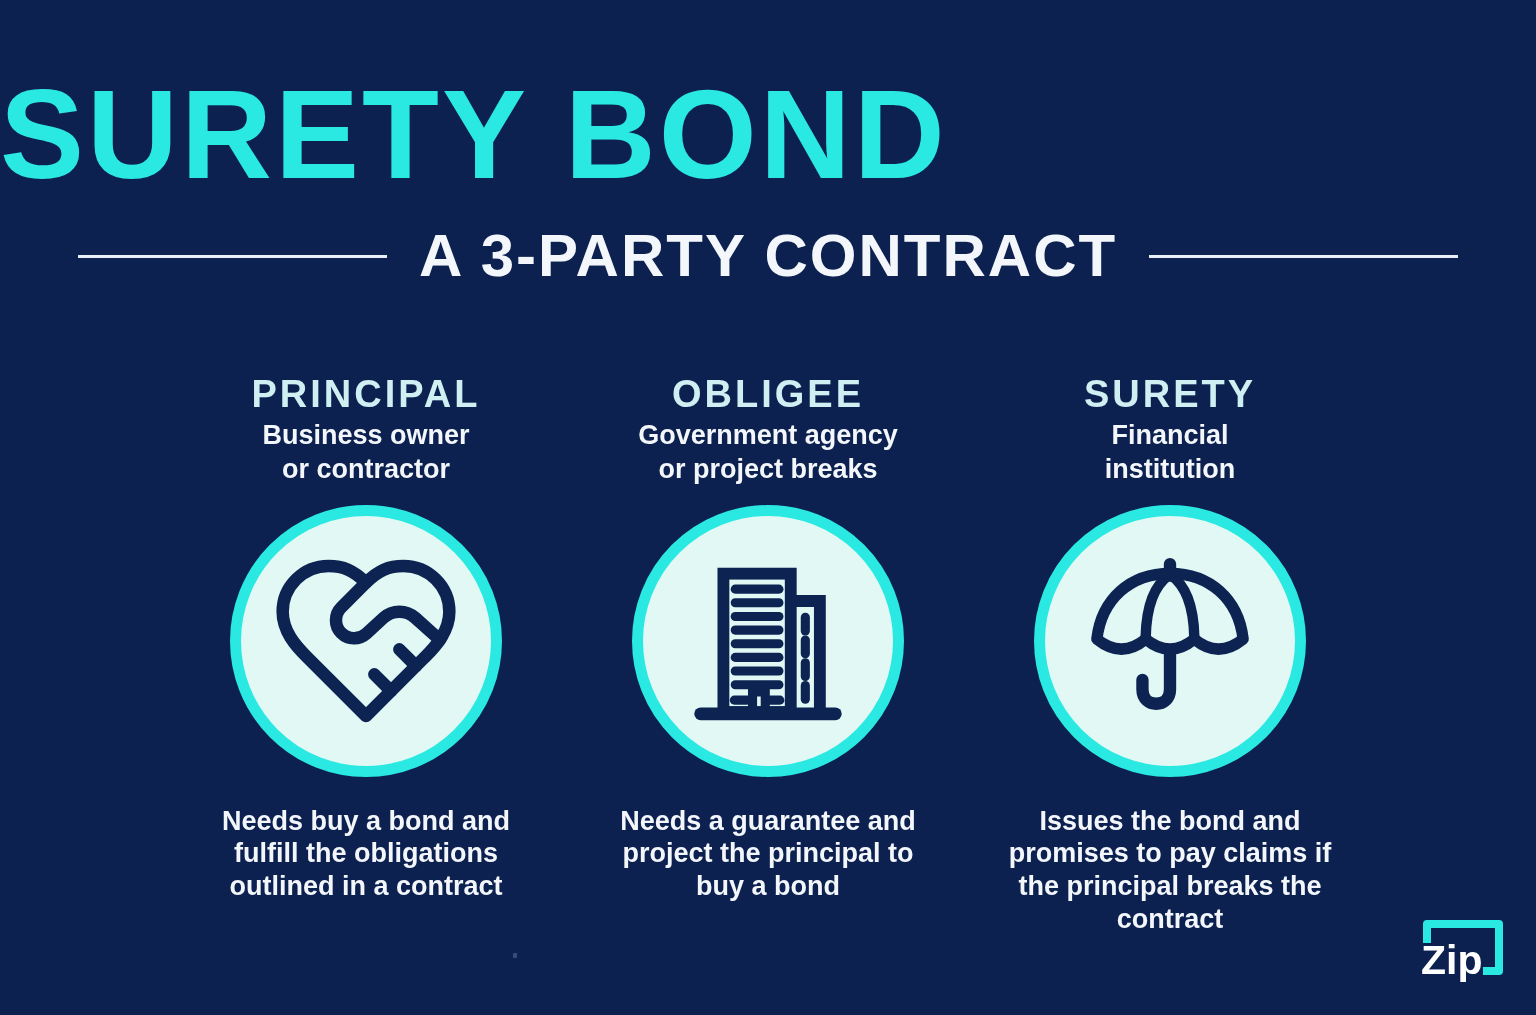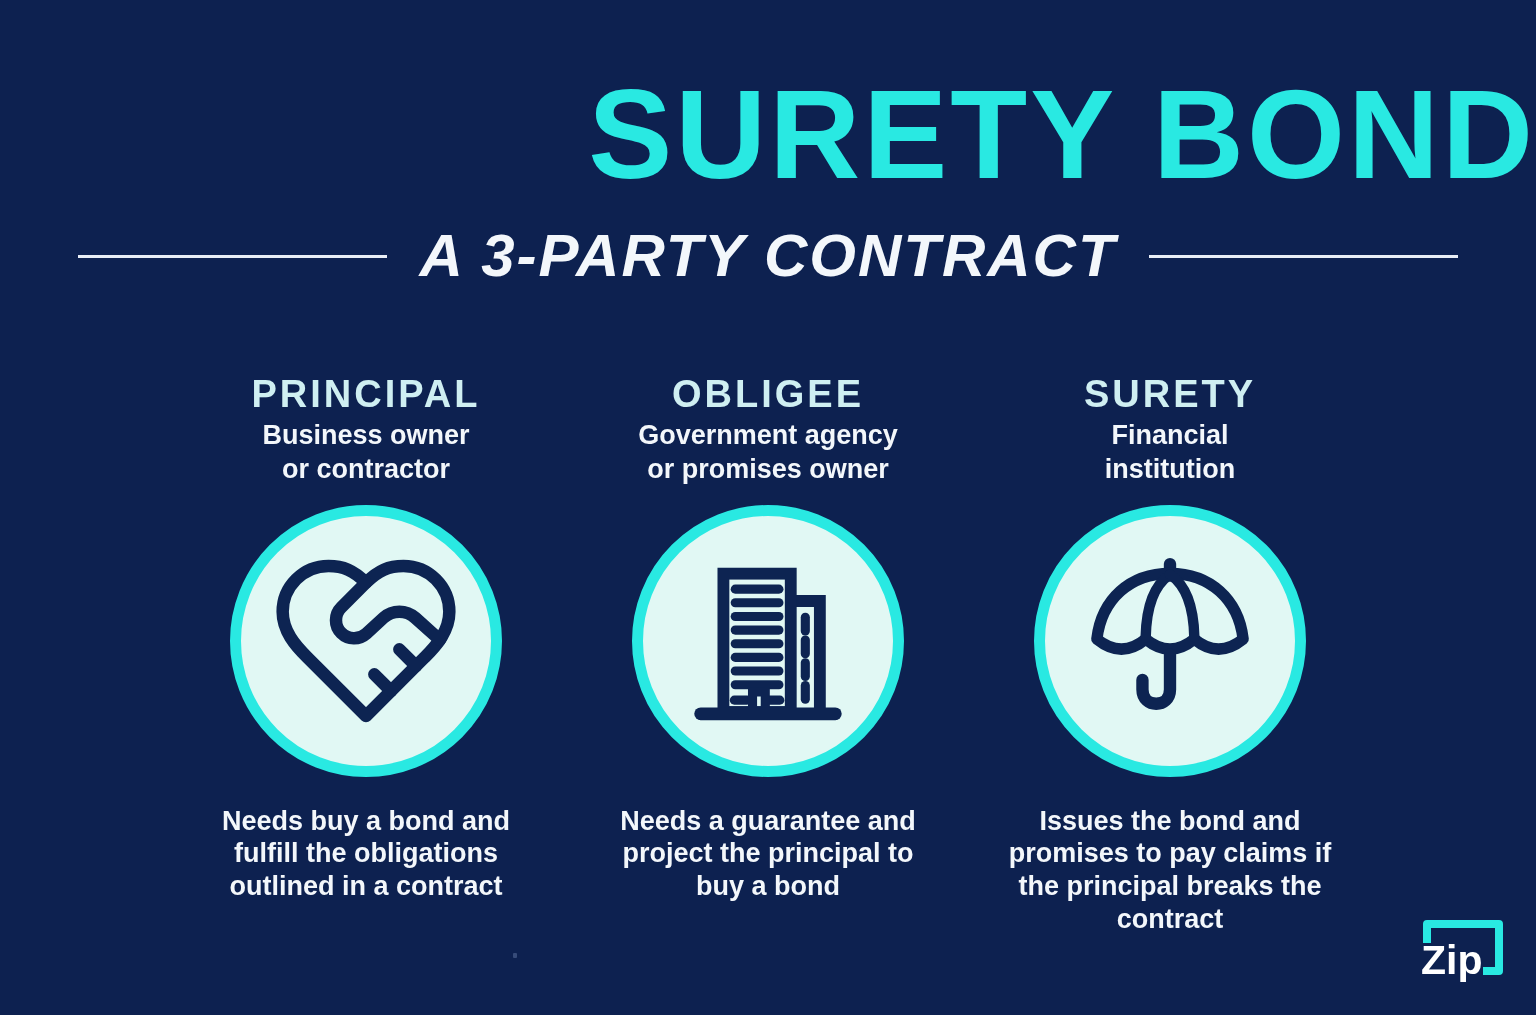--- a/index.html
+++ b/index.html
@@ -12,26 +12,26 @@
     --divider:#E9EEF6;
   }
   html,body{margin:0;padding:0;background:var(--background);}
   .canvas{
     position:relative;width:1536px;height:1015px;overflow:hidden;
     background:var(--background);
     font-family:"Liberation Sans", sans-serif;
   }
   .title{
     position:absolute;top:72px;left:0;width:100%;margin:0;
-    text-align:right;color:var(--accent-cyan);
+    text-align:left;color:var(--accent-cyan);
     font-size:126px;font-weight:900;letter-spacing:3px;line-height:1;
   }
   .subtitle-row{
     position:absolute;top:226px;left:0;right:0;
-    display:flex;align-items:center;gap:32px;padding:0 78px;font-style:italic;
+    display:flex;align-items:center;gap:32px;padding:0 78px;
   }
   .hline{flex:1;height:3px;background:var(--divider);}
   .subtitle{
     margin:0;color:var(--text-white);
     font-size:60px;font-weight:800;letter-spacing:2px;line-height:1;white-space:nowrap;
   }
   .columns{
     position:absolute;top:358px;left:165px;width:1206px;
     display:flex;
   }
@@ -93,21 +93,21 @@
         </svg>
       </div>
       <p class="col-desc">Needs buy a bond and
 fulfill the obligations
 outlined in a contract</p>
     </section>
 
     <section class="column">
       <h3 class="col-name">OBLIGEE</h3>
       <p class="col-sub">Government agency
-or promises owner</p>
+or project breaks</p>
       <div class="circle">
         <svg width="182" height="182" viewBox="0 0 100 100" fill="none" stroke="var(--icon-navy)" stroke-linecap="round" stroke-linejoin="miter">
           <path d="M63 28 H78.5 V88" stroke-width="6.5"></path>
           <rect x="25.5" y="13" width="37" height="76" stroke-width="6.5"></rect>
           <path d="M32 21.5 H56" stroke-width="5"></path>
           <path d="M32 29 H56" stroke-width="5"></path>
           <path d="M32 36.5 H56" stroke-width="5"></path>
           <path d="M32 44 H56" stroke-width="5"></path>
           <path d="M32 51.5 H56" stroke-width="5"></path>
           <path d="M32 59 H56" stroke-width="5"></path>

